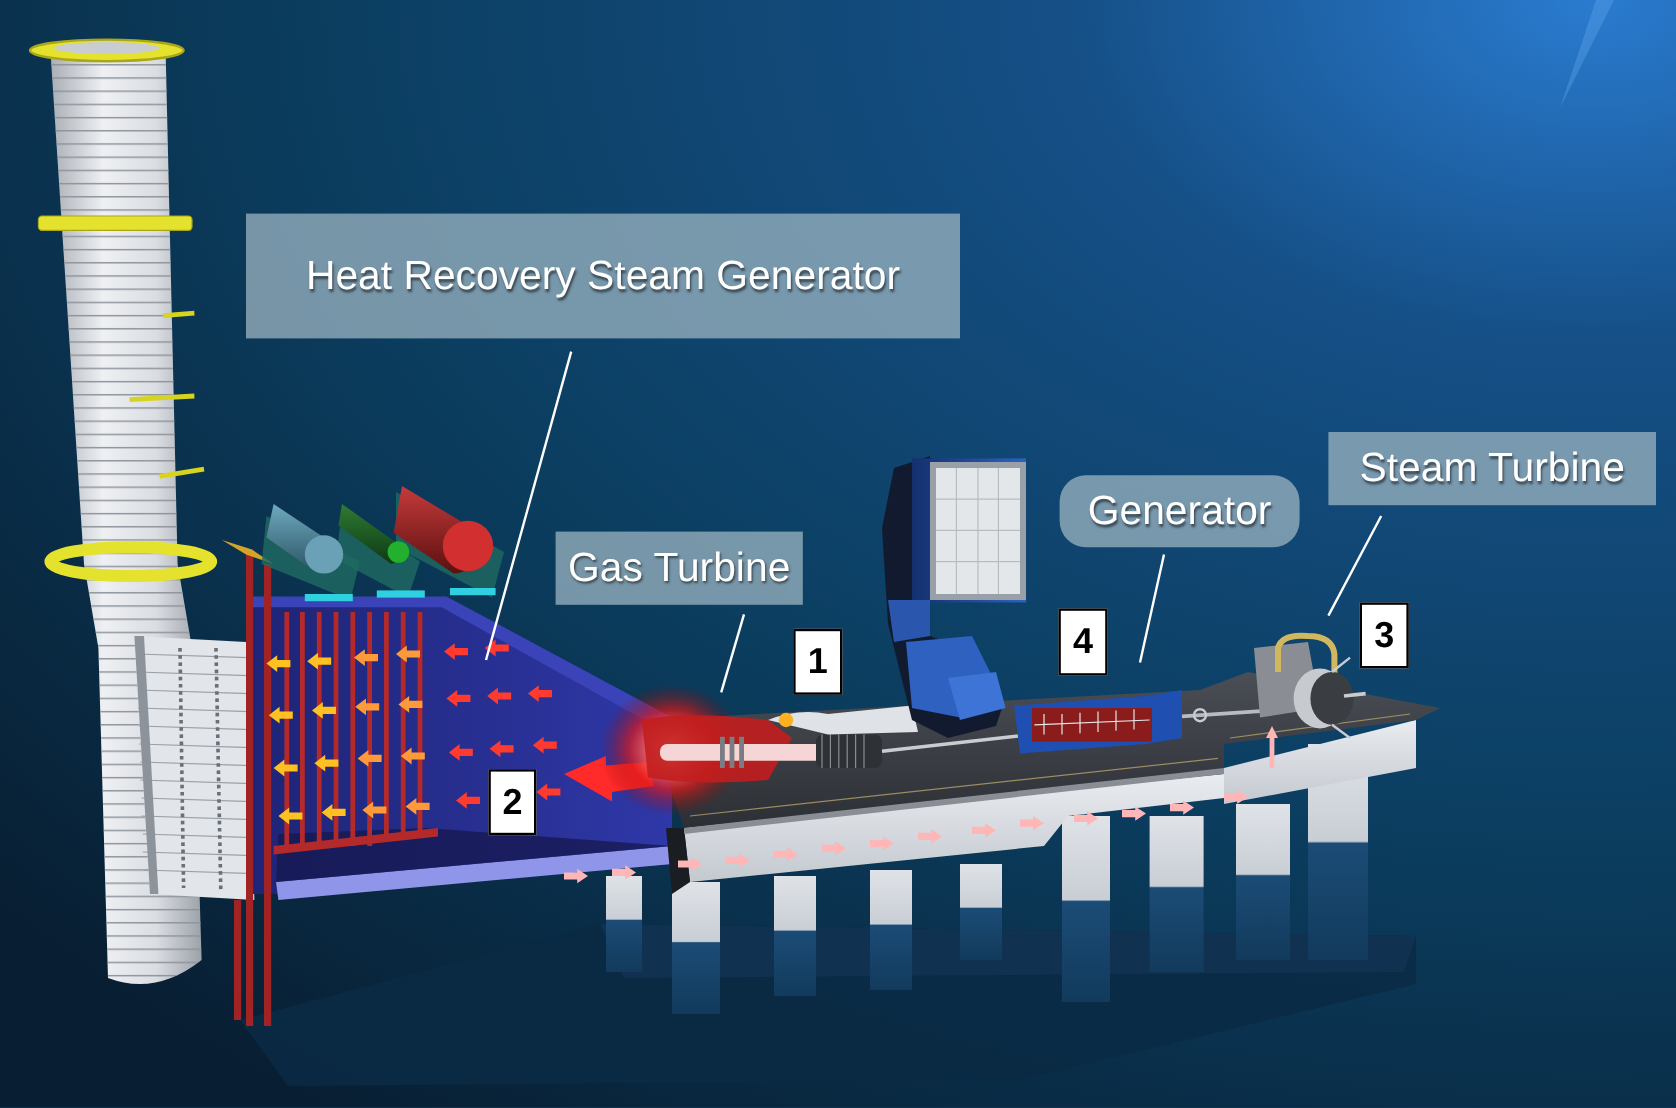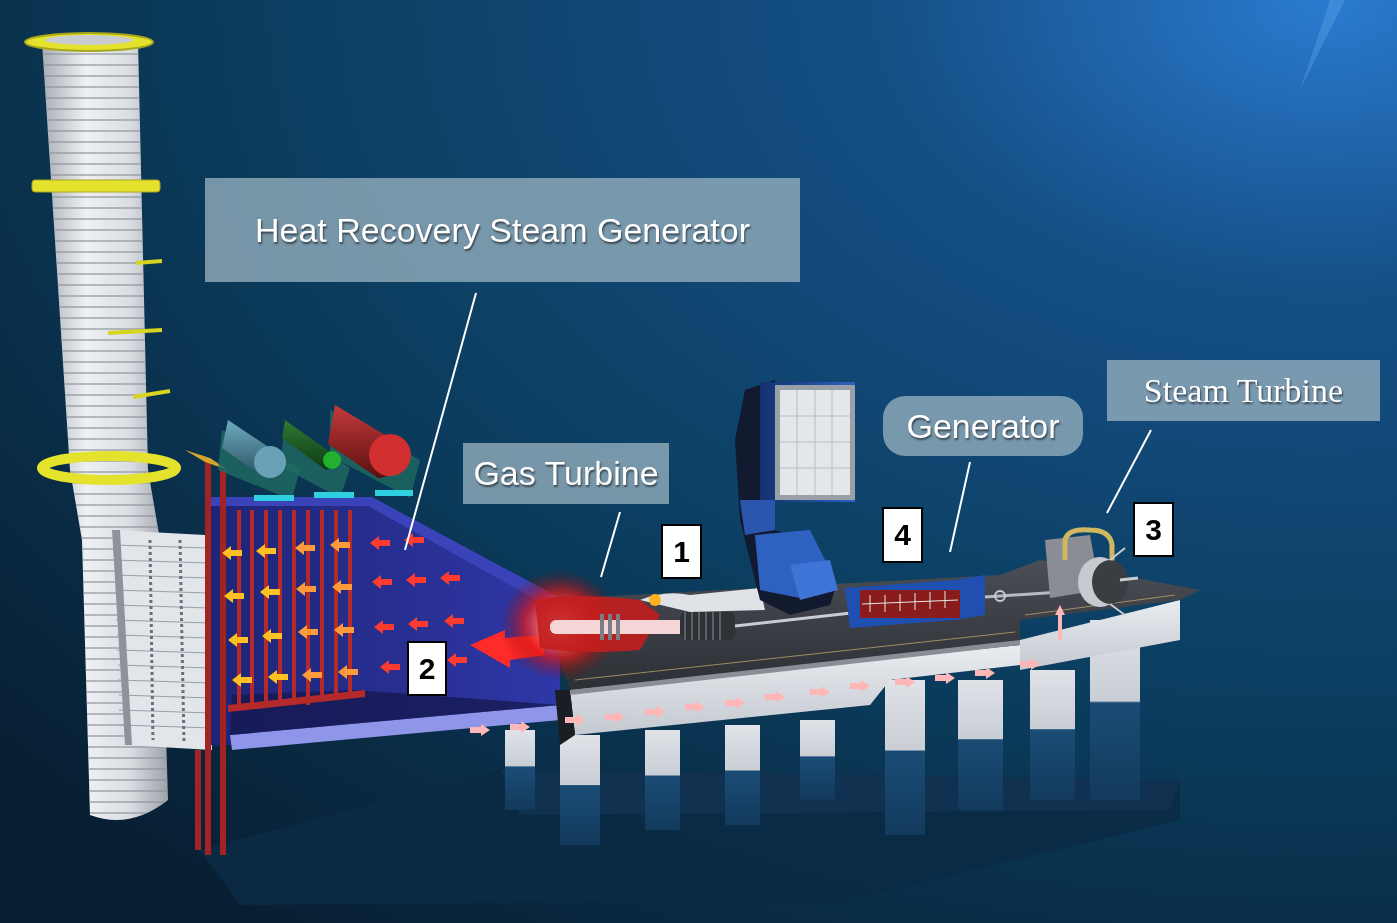--- a/index.html
+++ b/index.html
@@ -345,21 +345,21 @@
 </div>
 
 <div class="label-box" style="left:463px; top:443px; width:206px; height:61px; font-size:34px;">
   <span>Gas Turbine</span>
 </div>
 
 <div class="label-box" style="left:883px; top:396px; width:200px; height:60px; font-size:34px;border-radius:22px;">
   <span>Generator</span>
 </div>
 
-<div class="label-box" style="left:1107px; top:360px; width:273px; height:61px; font-size:34px;font-family:Liberation Serif, serif;">
+<div class="label-box" style="left:1107px; top:360px; width:273px; height:61px; font-size:34px;">
   <span>Steam Turbine</span>
 </div>
 
 <div class="num-box" style="left:661px; top:524px; width:41px; height:55px;">
   <span>1</span>
 </div>
 <div class="num-box" style="left:407px; top:641px; width:40px; height:55px;">
   <span>2</span>
 </div>
 <div class="num-box" style="left:1133px; top:502px; width:41px; height:55px;">

